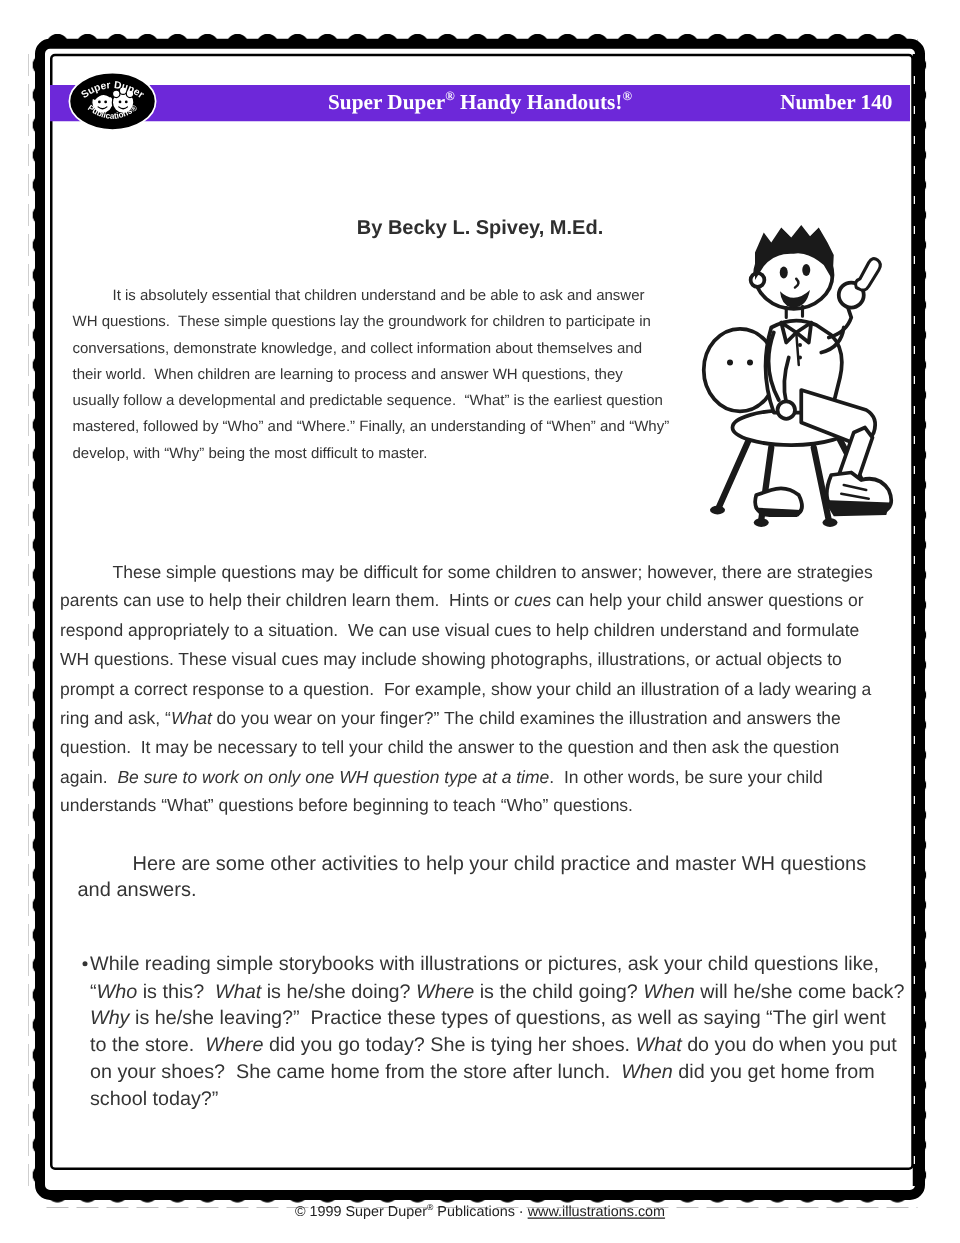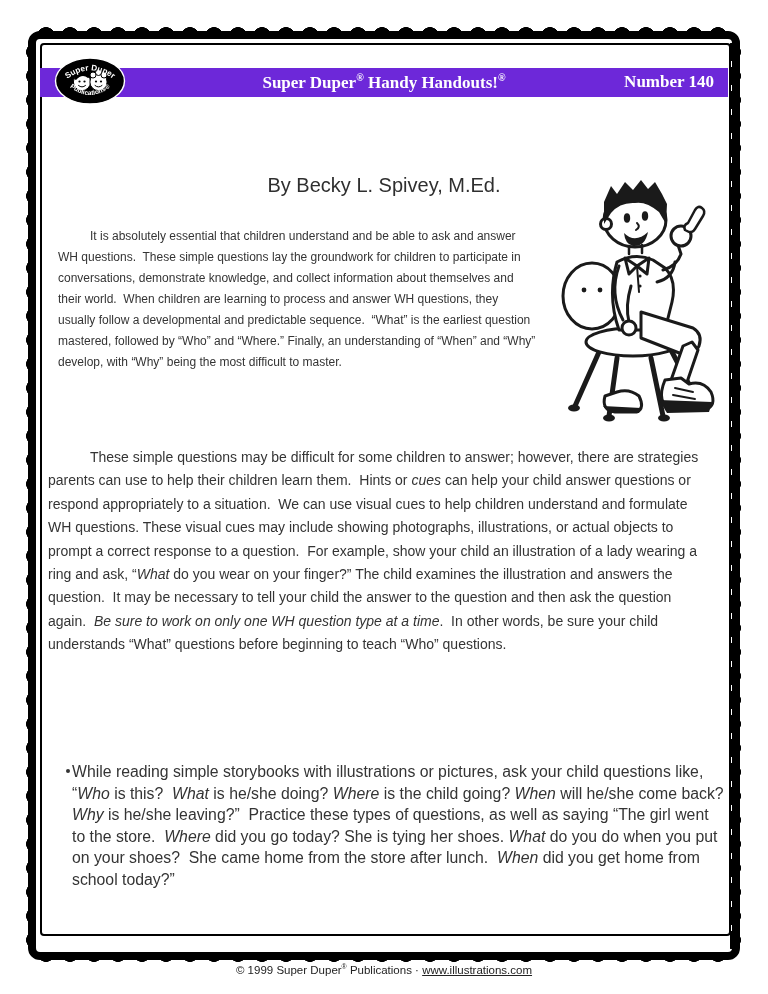--- a/index.html
+++ b/index.html
@@ -30,21 +30,21 @@
         color:#fff;font-family:"Liberation Serif",serif;font-weight:bold;font-size:17px;}
   .bar-title{position:absolute;left:0;right:0;top:4px;text-align:center;}
   .bar-number{position:absolute;right:14px;top:4px;}
   sup{font-size:0.6em;}
   .logo{position:absolute;left:54px;top:57px;width:72px;height:48px;}
 
   
   .doc-title{position:absolute;left:37px;width:694px;top:106px;text-align:center;
         font-weight:bold;font-size:21px;line-height:26px;color:#111;letter-spacing:.2px;}
   .byline{position:absolute;left:37px;width:694px;top:174px;text-align:center;
-        font-size:20px;color:#2f2f2f;}
+        font-size:16px;color:#2f2f2f;font-weight:bold;}
 
   
   .cartoon{position:absolute;left:545px;top:166px;width:175px;height:268px;}
 
   
   .para{position:absolute;white-space:pre-wrap;color:#343434;}
   .p1{left:58px;top:226px;width:478px;font-size:12px;line-height:21px;text-indent:32px;}
   .p2{left:48px;top:446px;width:664px;font-size:14px;line-height:23.4px;text-indent:42px;}
   .p3{left:62px;top:681px;width:648px;font-size:16px;line-height:21px;text-indent:44px;}
   .bullet-row{position:absolute;left:62px;top:761px;width:664px;}
@@ -161,20 +161,21 @@
       <ellipse cx="82" cy="52" rx="3.2" ry="4.8" fill="#1a1a1a" stroke="none"></ellipse>
       <ellipse cx="100" cy="50" rx="3.2" ry="4.8" fill="#1a1a1a" stroke="none"></ellipse>
       <path d="M 92,57 q 4,4 -1,7" stroke-width="2"></path>
       <path d="M 79,67 Q 90,78 103,66 Q 100,81 88,80 Q 80,78 79,67 Z" fill="#1a1a1a" stroke="none"></path>
       <path d="M 84,80 L 84,88 M 97,79 L 97,87" stroke-width="2.5"></path>
     </svg>
   </div>
 
   <div class="para p1">It is absolutely essential that children understand and be able to ask and answer WH questions.  These simple questions lay the groundwork for children to participate in conversations, demonstrate knowledge, and collect information about themselves and their world.  When children are learning to process and answer WH questions, they usually follow a developmental and predictable sequence.  “What” is the earliest question mastered, followed by “Who” and “Where.” Finally, an understanding of “When” and “Why” develop, with “Why” being the most difficult to master.</div>
   <div class="para p2"><span>These simple questions may be difficult for some children to answer; however, there are strategies parents can use to help their children learn them.  Hints or </span><span style="font-style: italic;">cues</span><span> can help your child answer questions or respond appropriately to a situation.  We can use visual cues to help children understand and formulate WH questions. These visual cues may include showing photographs, illustrations, or actual objects to prompt a correct response to a question.  For example, show your child an illustration of a lady wearing a ring and ask, “</span><span style="font-style: italic;">What</span><span> do you wear on your finger?” The child examines the illustration and answers the question.  It may be necessary to tell your child the answer to the question and then ask the question again.  </span><span style="font-style: italic;">Be sure to work on only one WH question type at a time</span><span>.  In other words, be sure your child understands “What” questions before beginning to teach “Who” questions.</span></div>
+  <div class="para p3">Here are some other activities to help your child practice and master WH questions and answers.</div>
 
   <div class="bullet-row">
     <div class="bullet-marker"></div>
     <div class="bullet-text"><span>While reading simple storybooks with illustrations or pictures, ask your child questions like, “</span><span style="font-style: italic;">Who</span><span> is this?  </span><span style="font-style: italic;">What</span><span> is he/she doing? </span><span style="font-style: italic;">Where</span><span> is the child going? </span><span style="font-style: italic;">When</span><span> will he/she come back?  </span><span style="font-style: italic;">Why</span><span> is he/she leaving?”  Practice these types of questions, as well as saying “The girl went to the store.  </span><span style="font-style: italic;">Where</span><span> did you go today? She is tying her shoes. </span><span style="font-style: italic;">What</span><span> do you do when you put on your shoes?  She came home from the store after lunch.  </span><span style="font-style: italic;">When</span><span> did you get home from school today?”</span></div>
   </div>
 
   <div class="footer">
     <span><span>© 1999 Super Duper</span><sup>®</sup><span> Publications · </span></span><a href="#">www.illustrations.com</a>
   </div>
 

